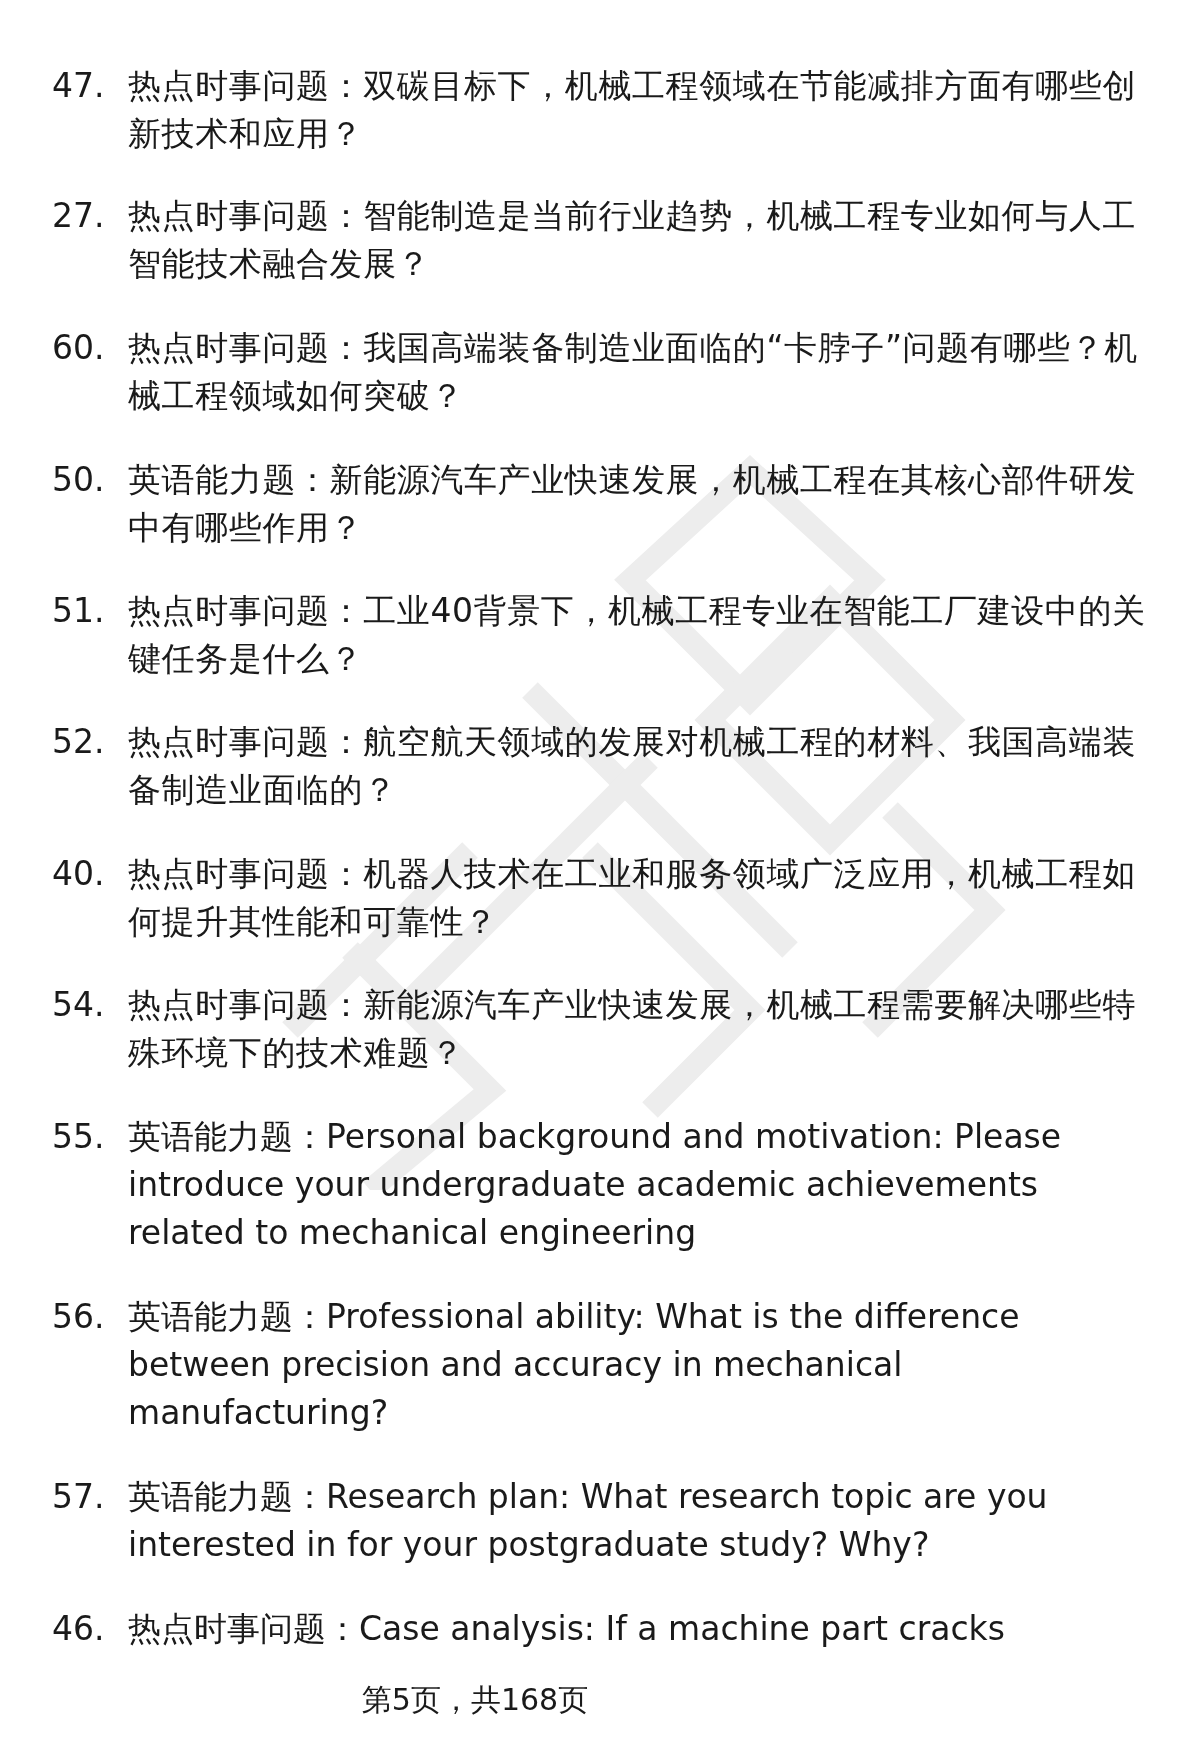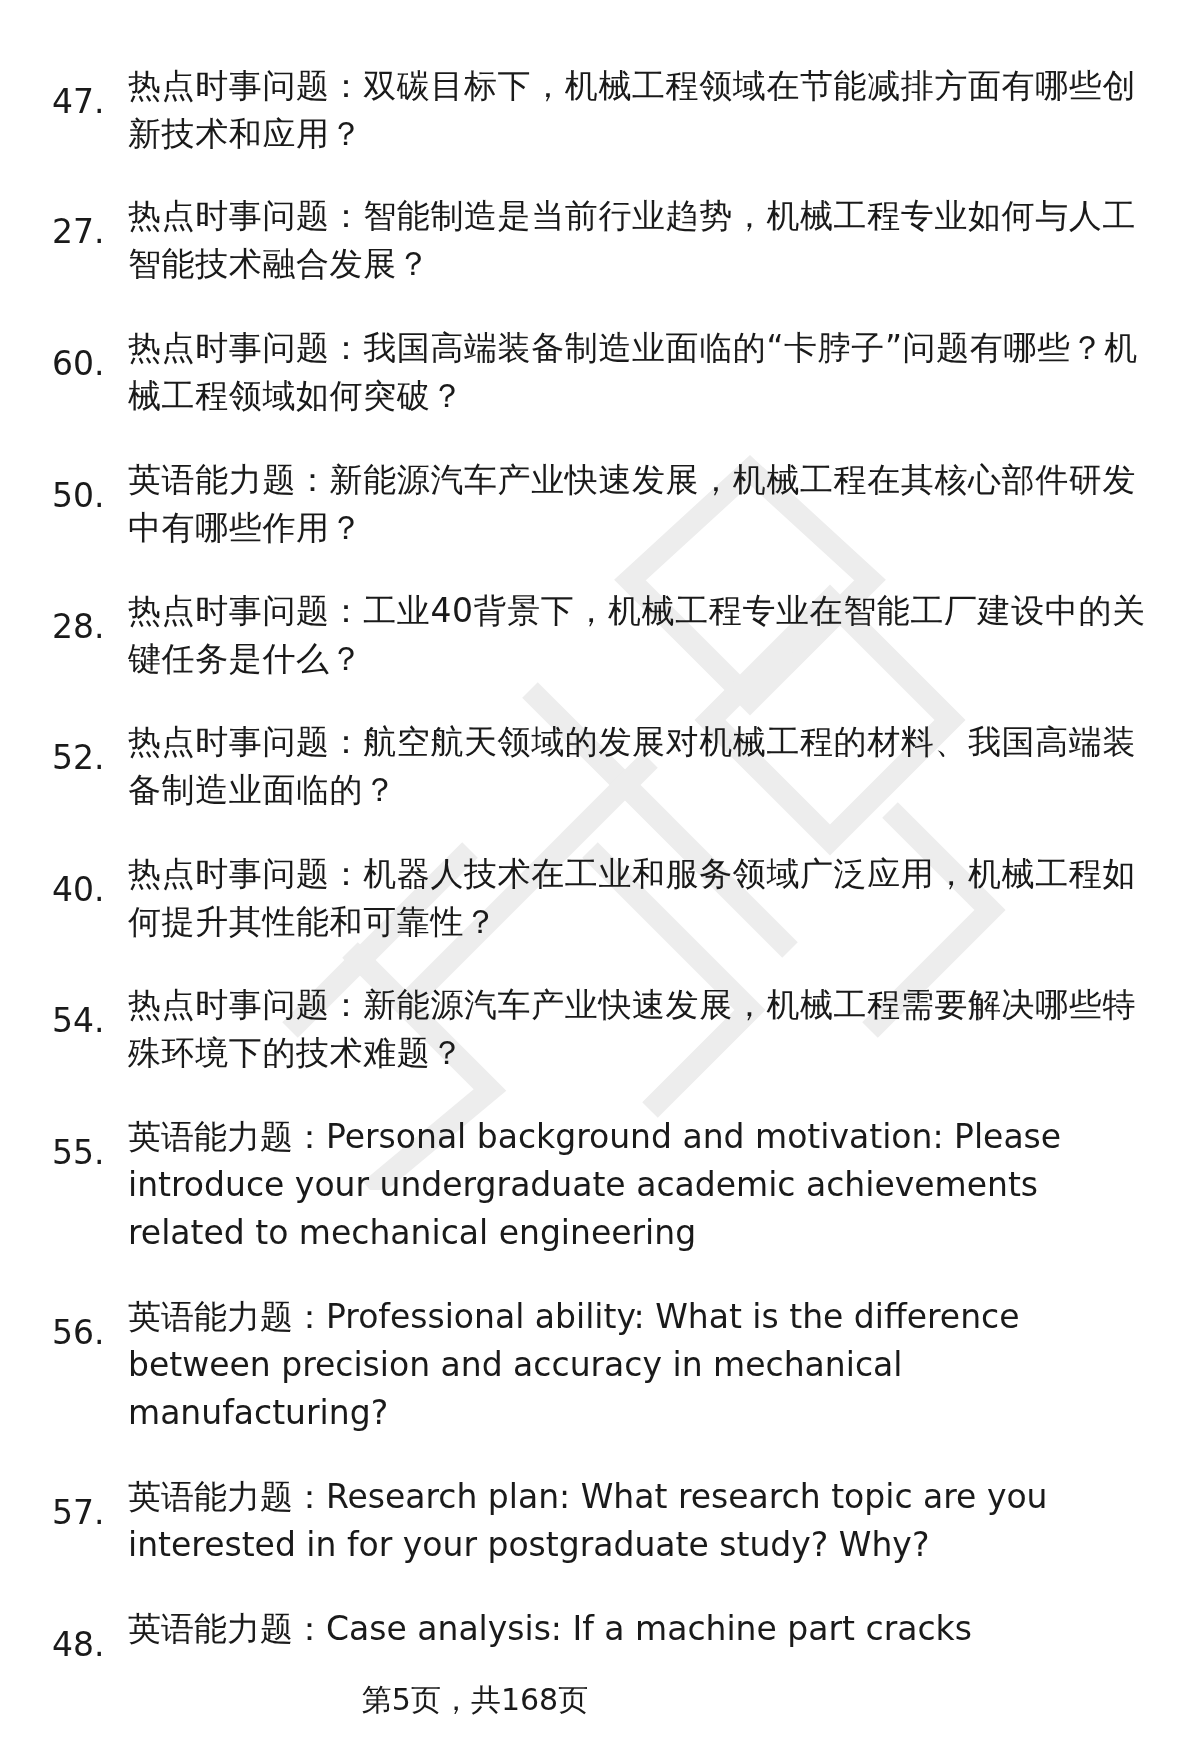--- a/index.html
+++ b/index.html
@@ -10,21 +10,21 @@
     }
     .watermark {
       position: absolute; left: 230px; top: 430px; width: 820px; height: 760px;
       pointer-events: none;
     }
     .q {
       position: absolute; left: 0; width: 1200px;
       font-size: 33px; line-height: 48px;
     }
     .q .num {
-      position: absolute; left: 52px; top: 16px; width: 76px; white-space: nowrap;
+      position: absolute; left: 52px; top: 0; width: 76px; white-space: nowrap;
     }
     .q .body {
       position: absolute; left: 128px; width: 1020px; top: 0;
       word-break: break-all; letter-spacing: 0.6px;
     }
     .q.en .body { word-break: normal; letter-spacing: 0; }
     .footer {
       position: absolute; left: 0; width: 950px; top: 1680px;
       text-align: center; font-size: 30px; line-height: 40px;
     }
@@ -57,21 +57,21 @@
       </div>
       <div class="q" style="top: 324px;">
         <span class="num">60.</span>
         <span class="body">热点时事问题：我国高端装备制造业面临的“卡脖子”问题有哪些？机械工程领域如何突破？</span>
       </div>
       <div class="q" style="top: 456px;">
         <span class="num">50.</span>
         <span class="body">英语能力题：新能源汽车产业快速发展，机械工程在其核心部件研发中有哪些作用？</span>
       </div>
       <div class="q" style="top: 587px;">
-        <span class="num">28.</span>
+        <span class="num">51.</span>
         <span class="body">热点时事问题：工业40背景下，机械工程专业在智能工厂建设中的关键任务是什么？</span>
       </div>
       <div class="q" style="top: 718px;">
         <span class="num">52.</span>
         <span class="body">热点时事问题：航空航天领域的发展对机械工程的材料、我国高端装备制造业面临的？</span>
       </div>
       <div class="q" style="top: 850px;">
         <span class="num">40.</span>
         <span class="body">热点时事问题：机器人技术在工业和服务领域广泛应用，机械工程如何提升其性能和可靠性？</span>
       </div>
@@ -85,19 +85,19 @@
       </div>
       <div class="q en" style="top: 1293px;">
         <span class="num">56.</span>
         <span class="body">英语能力题：Professional ability: What is the difference between precision and accuracy in mechanical manufacturing?</span>
       </div>
       <div class="q en" style="top: 1473px;">
         <span class="num">57.</span>
         <span class="body">英语能力题：Research plan: What research topic are you interested in for your postgraduate study? Why?</span>
       </div>
       <div class="q en" style="top: 1605px;">
-        <span class="num">48.</span>
-        <span class="body">英语能力题：Case analysis: If a machine part cracks</span>
+        <span class="num">46.</span>
+        <span class="body">热点时事问题：Case analysis: If a machine part cracks</span>
       </div>
     </div>
 
   <div class="footer">第5页，共168页</div>
 </main>
 
 </body></html>

